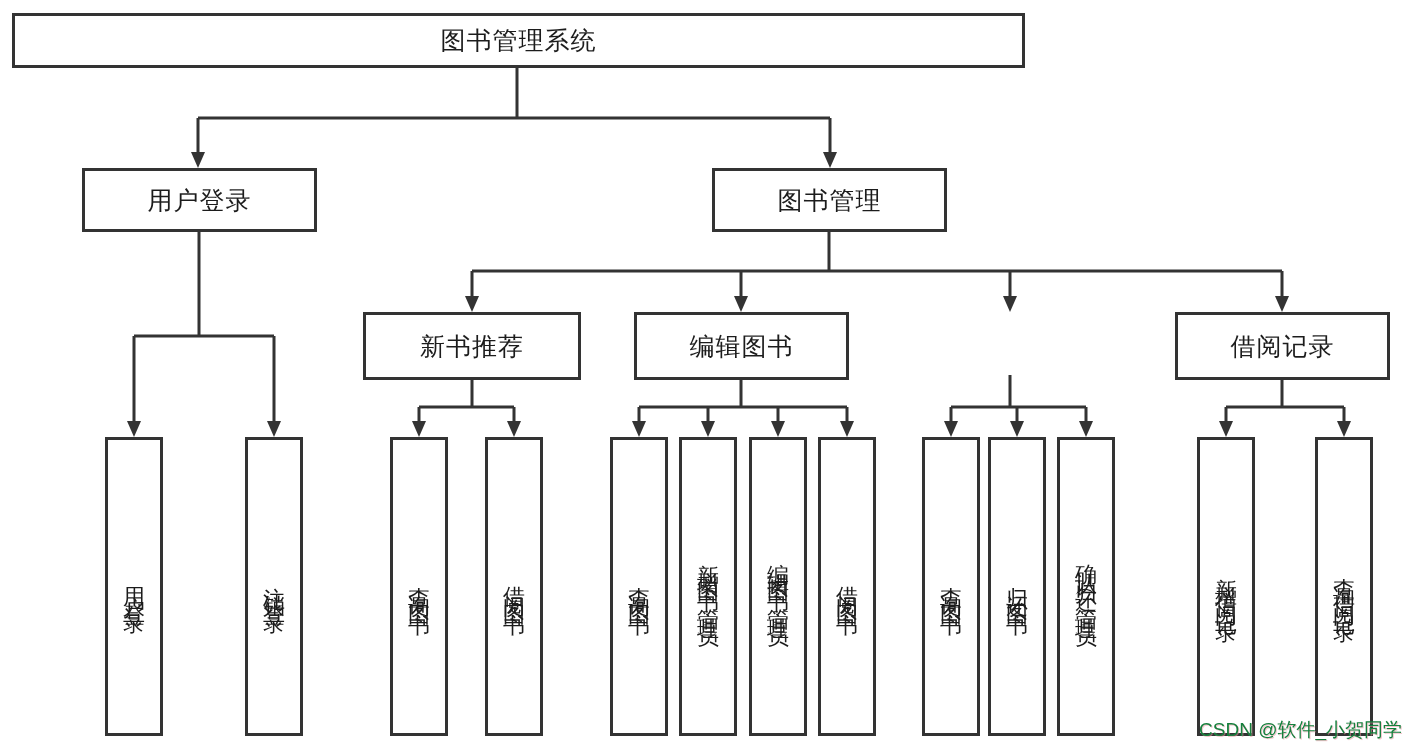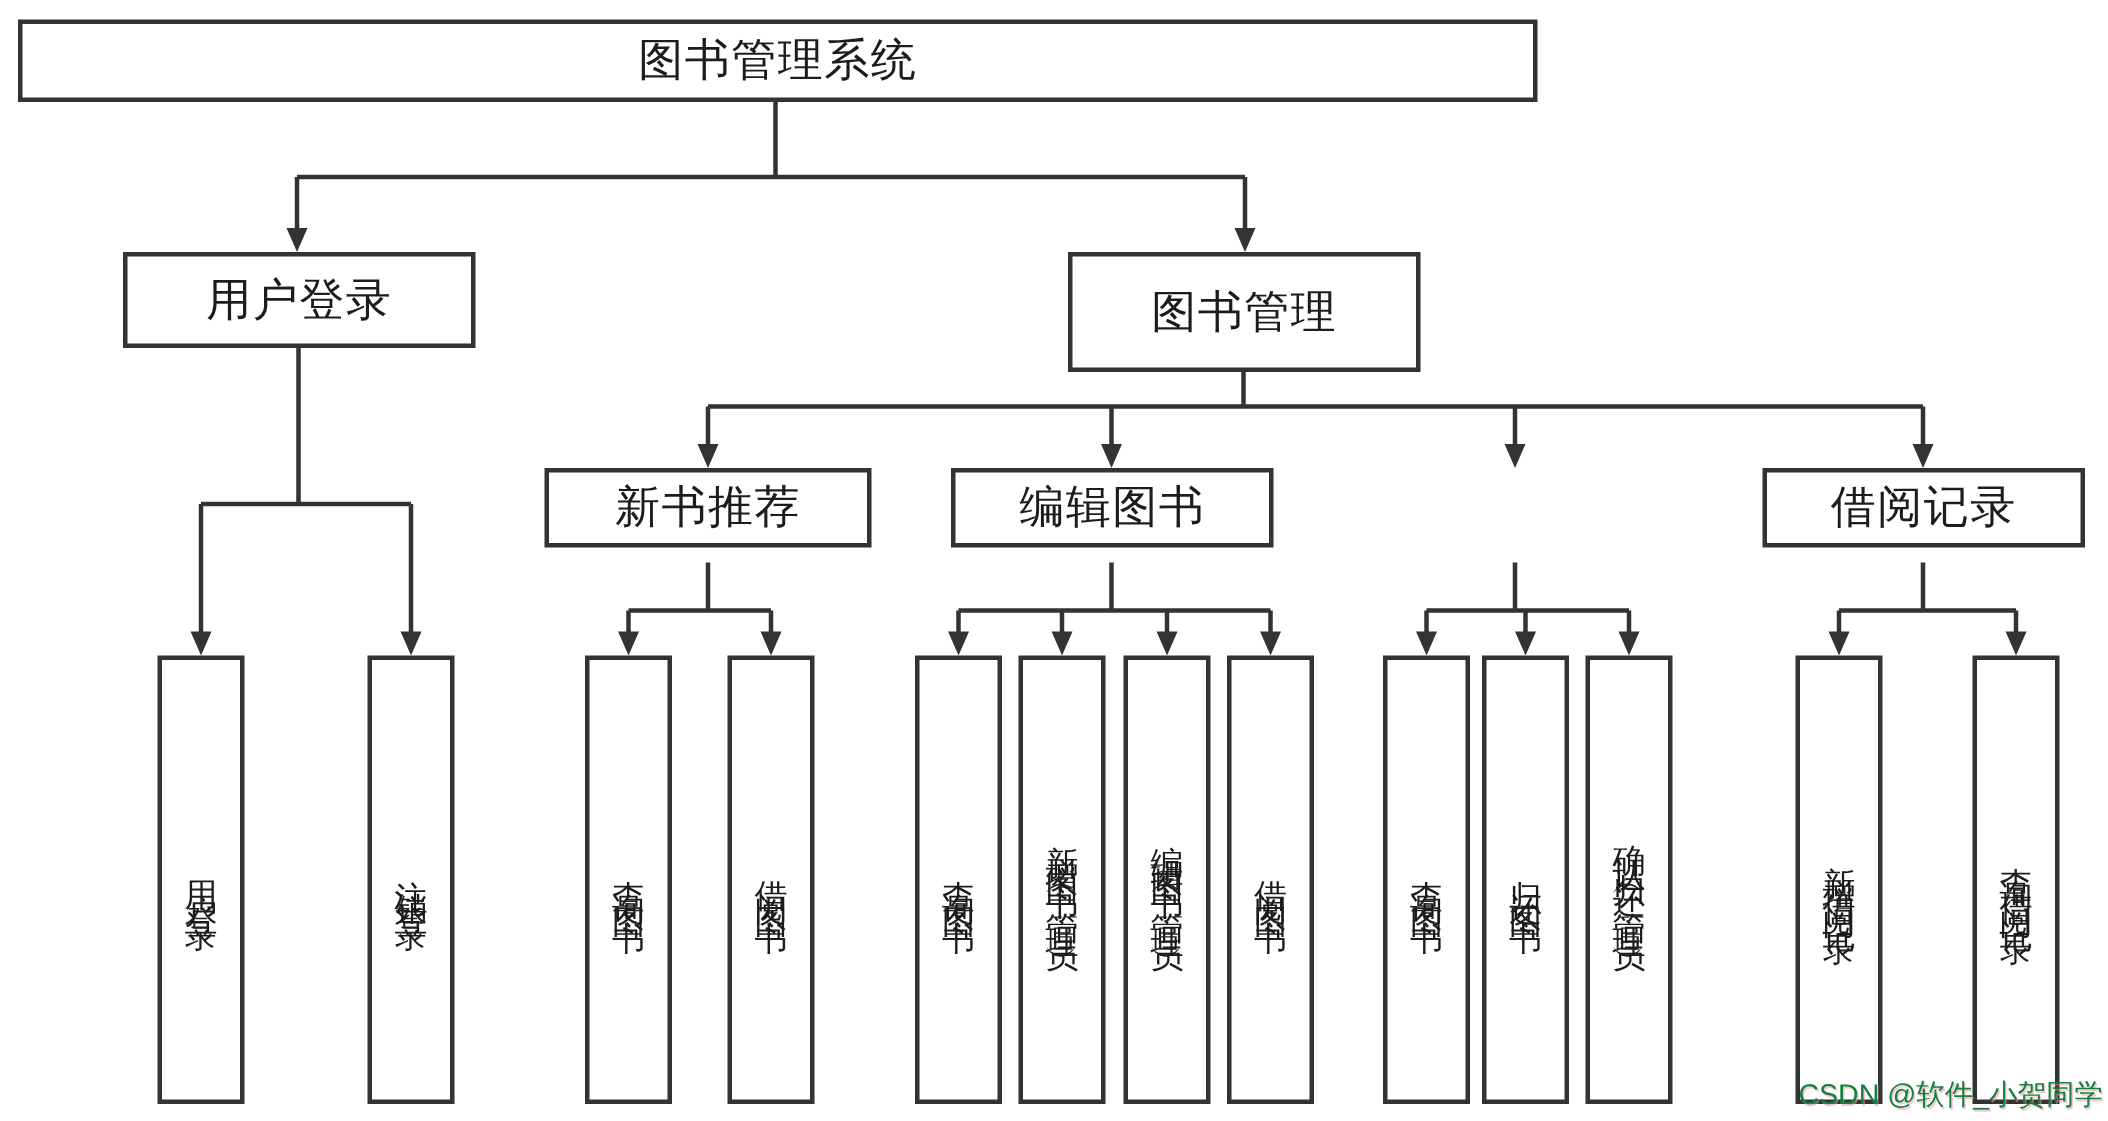--- a/index.html
+++ b/index.html
@@ -15,30 +15,30 @@
   .connectors path.a{fill:#333333;stroke:none;}
   .box{
     position:absolute;
     box-sizing:border-box;
     border:3px solid #333333;
     background:#ffffff;
     display:flex;align-items:center;justify-content:center;
     color:#1c1c1c;
   }
   .box span{display:block;}
-  .h span{font-size:30px;letter-spacing:1px;white-space:nowrap;}
+  .h span{font-size:25px;letter-spacing:1px;white-space:nowrap;}
   .v span{
     writing-mode:vertical-rl;
     text-orientation:mixed;
     font-size:22px;
     line-height:1;
     letter-spacing:9px;
     white-space:nowrap;
   }
-  .lvl3{top:312px;height:53px;}
+  .lvl3{top:312px;height:68px;}
   .leaf{top:437px;height:299px;width:58px;}
   .watermark{
     position:absolute;
     right:3px;bottom:4px;
     font-size:19px;
     color:#15803d;
     text-shadow:1px 1px 0 rgba(231,148,160,0.55);
     white-space:nowrap;
     z-index:5;
   }
@@ -91,21 +91,21 @@
     </g>
   </svg>
 
   <div class="box h" style="left:12px;top:13px;width:1013px;height:55px;">
     <span>图书管理系统</span>
   </div>
 
   <div class="box h" style="left:82px;top:168px;width:235px;height:64px;">
     <span>用户登录</span>
   </div>
-  <div class="box h" style="left:712px;top:168px;width:235px;height:80px;">
+  <div class="box h" style="left:712px;top:168px;width:235px;height:64px;">
     <span>图书管理</span>
   </div>
 
   <div class="box h lvl3" style="left:363px;width:218px;">
     <span>新书推荐</span>
   </div>
   <div class="box h lvl3" style="left:634px;width:215px;">
     <span>编辑图书</span>
   </div>
   <div class="box h lvl3" style="left:1175px;width:215px;">

